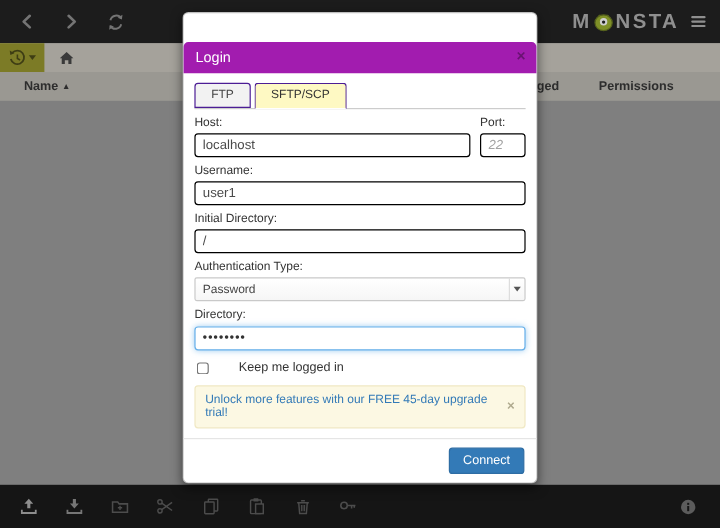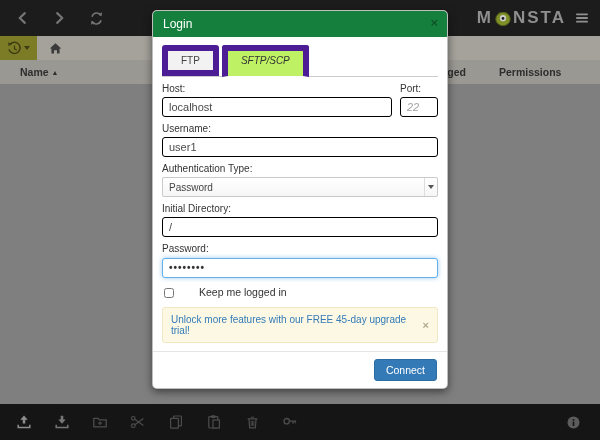--- a/index.html
+++ b/index.html
@@ -39,31 +39,31 @@
   .footerbar { position:absolute; bottom:0; left:0; right:0; height:36px; background:#151515;
                display:flex; align-items:center; z-index:1; }
   .ft-btn { width:38px; height:36px; display:flex; align-items:center; justify-content:center;
             color:#4c4c4c; cursor:pointer; }
   .ft-btn:first-child { margin-left:5px; }
   .ft-info { margin-left:auto; margin-right:8px; color:#5c5c5c; }
   
   .modal { position:absolute; left:152px; top:10px; width:296px; background:#fff; z-index:10;
            border:1px solid rgba(0,0,0,.25); border-radius:5px;
            box-shadow:0 3px 9px rgba(0,0,0,.5); }
-  .modal-header { background:#15803d; border-radius:4px 4px 0 0; height:26px; position:relative;
-                  display:flex; align-items:center; padding:0 10px; }
+  .modal-header { background:#a21caf; border-radius:4px 4px 0 0; height:26px; position:relative;
+                  display:flex; align-items:center; padding:0 10px;margin-top:24px; }
   .modal-title { color:#fff; font-size:12px; }
   .modal-close { position:absolute; right:9px; top:5px; color:rgba(0,0,0,.35); font-size:13px;
                  font-weight:bold; line-height:13px; cursor:pointer; }
   .modal-body { padding:8px 9px 8px; }
   
   .tabs { display:flex; border-bottom:1px solid #ccc; padding-left:0; }
-  .tab { font-size:10px; color:#444; padding:4px 13px; border:6px solid #4c1d95;
+  .tab { font-size:10px; color:#444; padding:4px 13px; border:1px solid #4c1d95;
          border-radius:3px 3px 0 0; background:#f2f2f2; margin-right:3px; cursor:pointer; }
-  .tab.active { background:#bef264; border-bottom:1px solid #fff; margin-bottom:-1px; color:#333;font-style:italic; }
+  .tab.active { background:#fef9c3; border-bottom:1px solid #fff; margin-bottom:-1px; color:#333; }
   
   .fgroup { margin-top:6px; }
   .flabel { display:block; font-size:10px; color:#333; margin-bottom:2px; line-height:12px; }
   .finput { width:100%; height:20px; border:1px solid #000000; border-radius:3px; padding:2px 6px;
             font-size:11px; color:#4a4a4a; font-family:"Liberation Sans", sans-serif; background:#fff; outline:none; }
   .finput::placeholder { font-style:italic; color:#a3a3a3; }
   .hostrow { display:flex; gap:8px; }
   .hostcol { flex:1; }
   .portcol { width:38px; }
   .focused { border-color:#66afe9; box-shadow:0 0 5px rgba(102,175,233,.65); }
@@ -193,36 +193,36 @@
         <input class="finput" type="text" placeholder="22" style="">
       </div>
     </div>
 
     <div class="fgroup">
       <label class="flabel">Username:</label>
       <input class="finput" type="text" value="user1" style="">
     </div>
 
     <div class="fgroup">
+      <label class="flabel">Initial Directory:</label>
+      <input class="finput" type="text" value="/" style="">
+    </div>
+
+    <div class="fgroup">
       <label class="flabel">Authentication Type:</label>
       <div class="selectbox">
         <span class="selecttext">Password</span>
         <span class="selectarrow">
           <span class="selcaret"></span>
         </span>
       </div>
     </div>
 
     <div class="fgroup">
-      <label class="flabel">Initial Directory:</label>
-      <input class="finput" type="text" value="/" style="">
-    </div>
-
-    <div class="fgroup">
-      <label class="flabel">Password:</label>
+      <label class="flabel">Directory:</label>
       <input class="finput focused pwd" type="text" value="••••••••" style="">
     </div>
 
     <div class="checkrow">
       <input type="checkbox" style="">
       <span class="checklabel">Keep me logged in</span>
     </div>
 
     <div class="alert">
       <span class="alert-text">Unlock more features with our FREE 45-day upgrade trial!</span>

